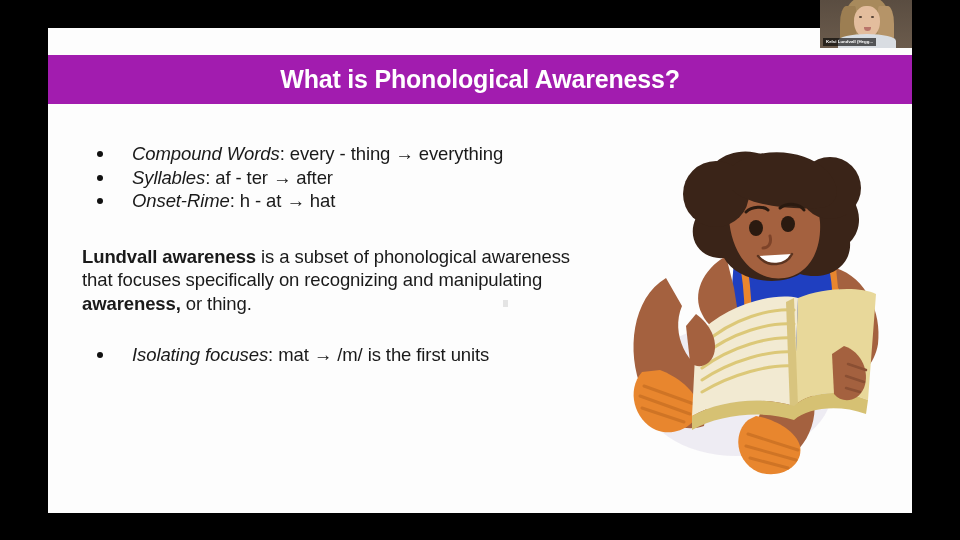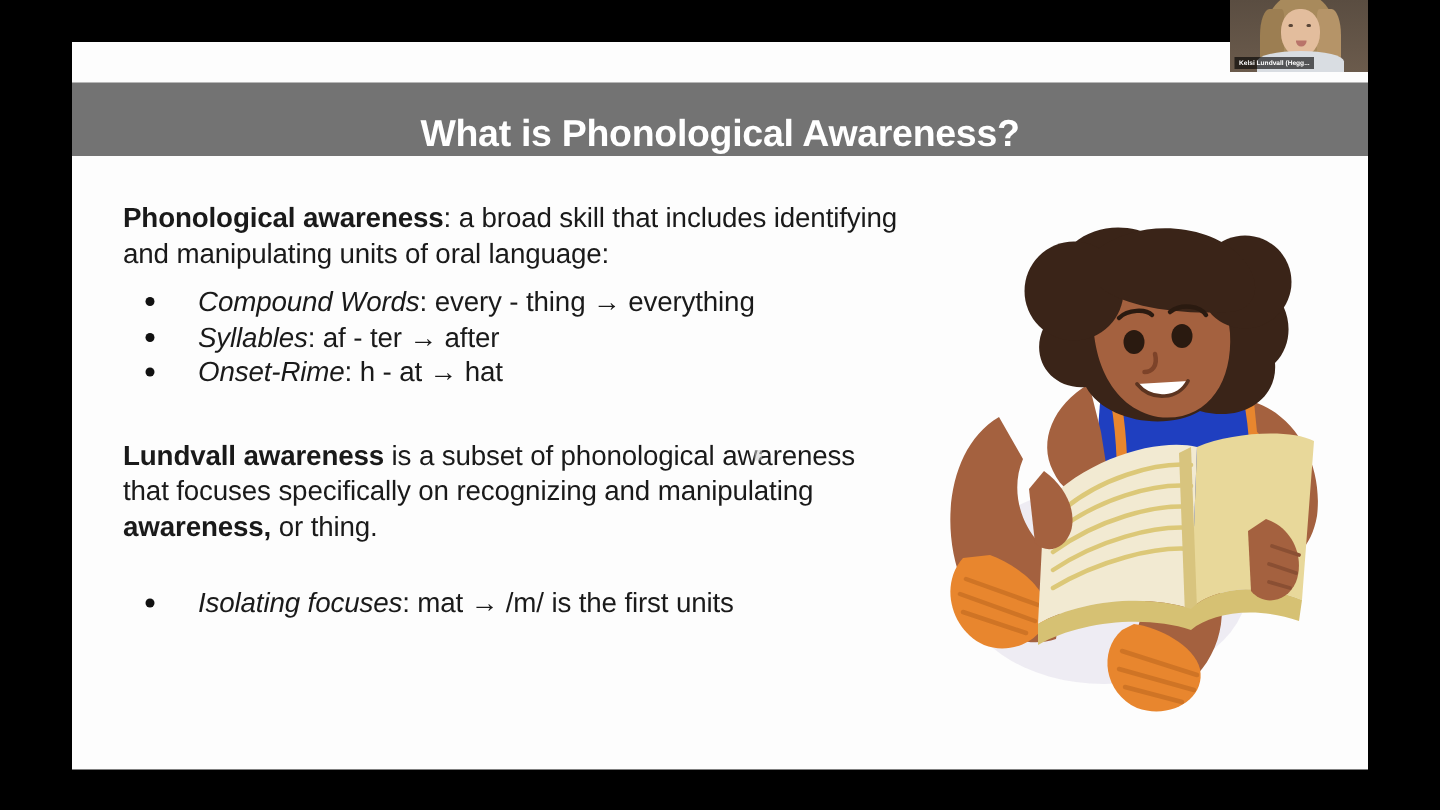--- a/index.html
+++ b/index.html
@@ -14,22 +14,22 @@
   
   #slide {
     position:absolute; left:48px; top:28px;
     width:864px; height:485px;
     background:#fdfdfd;
     overflow:hidden;
   }
   #title-band {
     position:absolute; left:0; top:27px;
     width:864px; height:49px;
-    background:#737373;
-    display:flex; align-items:flex-end; justify-content:center;
+    background:#a21caf;
+    display:flex; align-items:center; justify-content:center;
   }
   #title-text {
     color:#ffffff;
     font-size:25px;
     font-weight:bold;
     letter-spacing:-0.2px;
     white-space:nowrap;
   }
 
   
@@ -144,21 +144,20 @@
 <div id="stage">
 
   <div id="slide">
 
     <div id="title-band">
       <div id="title-text">What is Phonological Awareness?</div>
     </div>
 
     <div id="body-col">
 
-      <p class="para"><b>Phonological awareness</b><span>: a broad skill that includes identifying and manipulating units of oral language:</span></p>
 
       <ul class="bullets">
         <li>
           <span class="dot"></span><i>Compound Words</i><span>: every - thing → everything</span>
         </li>
         <li>
           <span class="dot"></span><i>Syllables</i><span>: af - ter → after</span>
         </li>
         <li>
           <span class="dot"></span><i>Onset-Rime</i><span>: h - at → hat</span>

